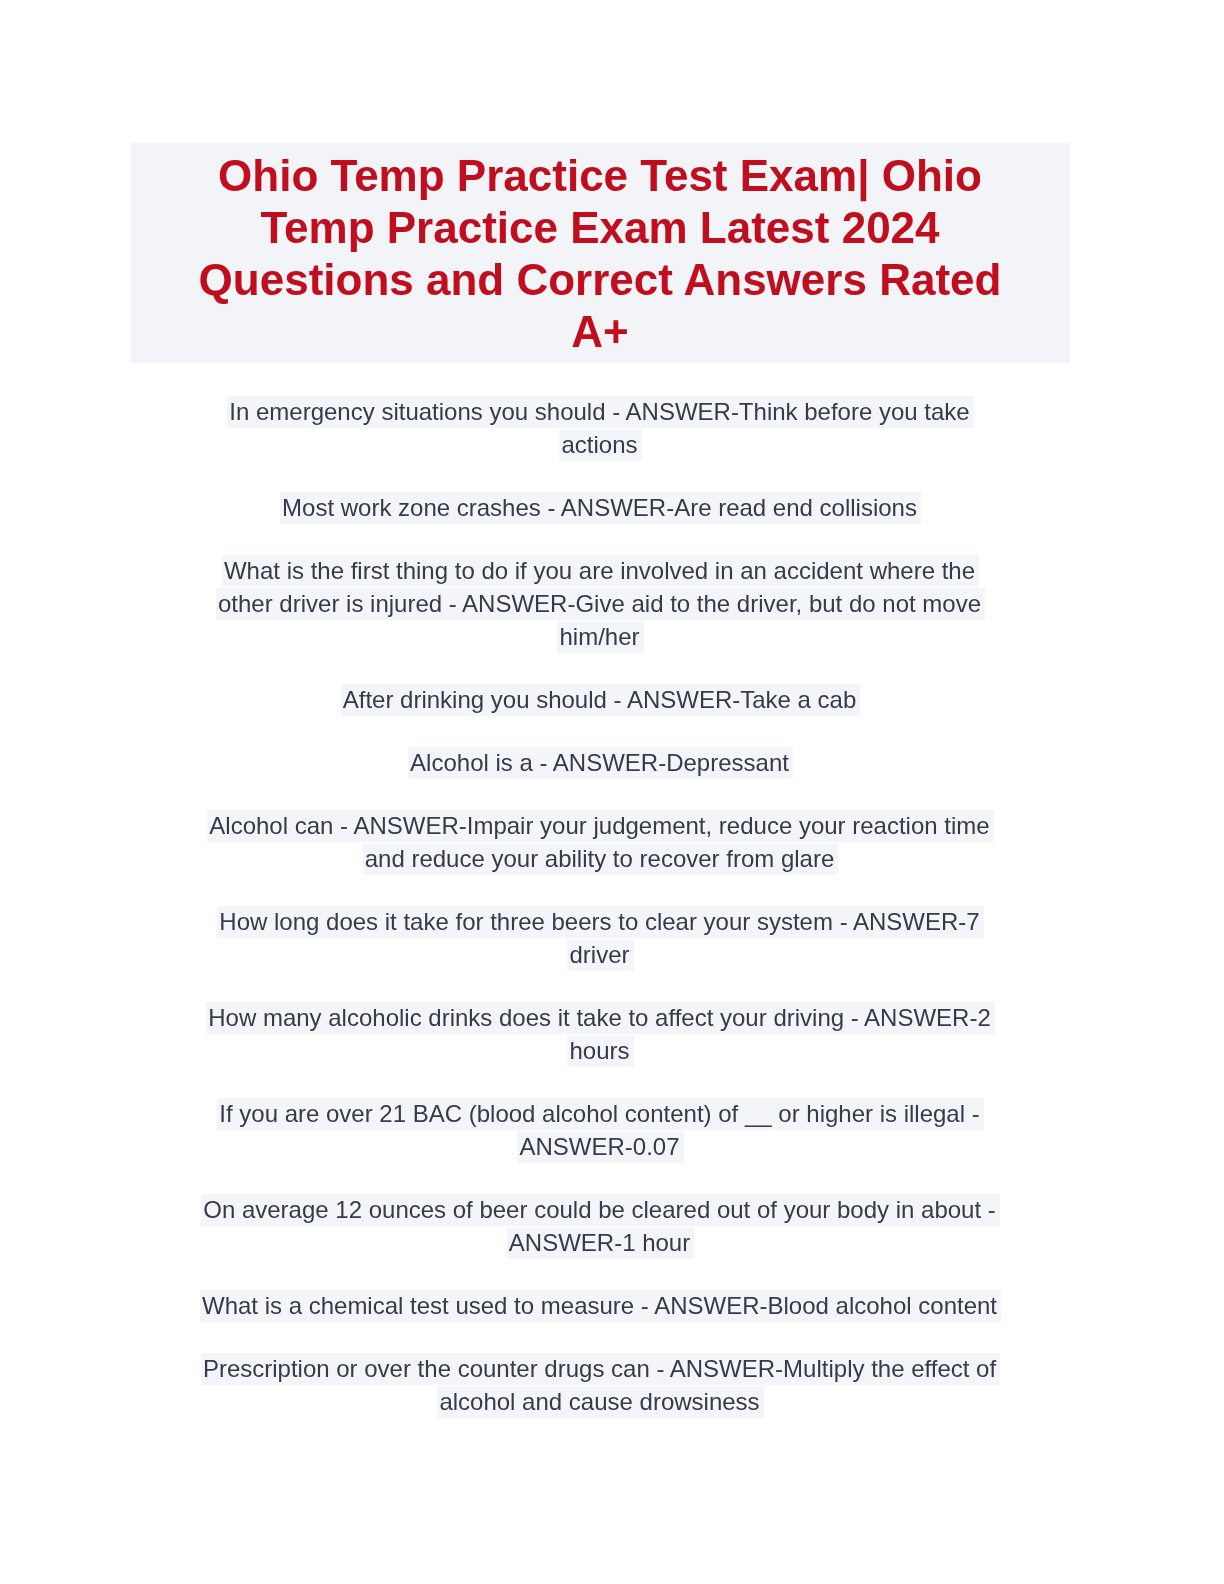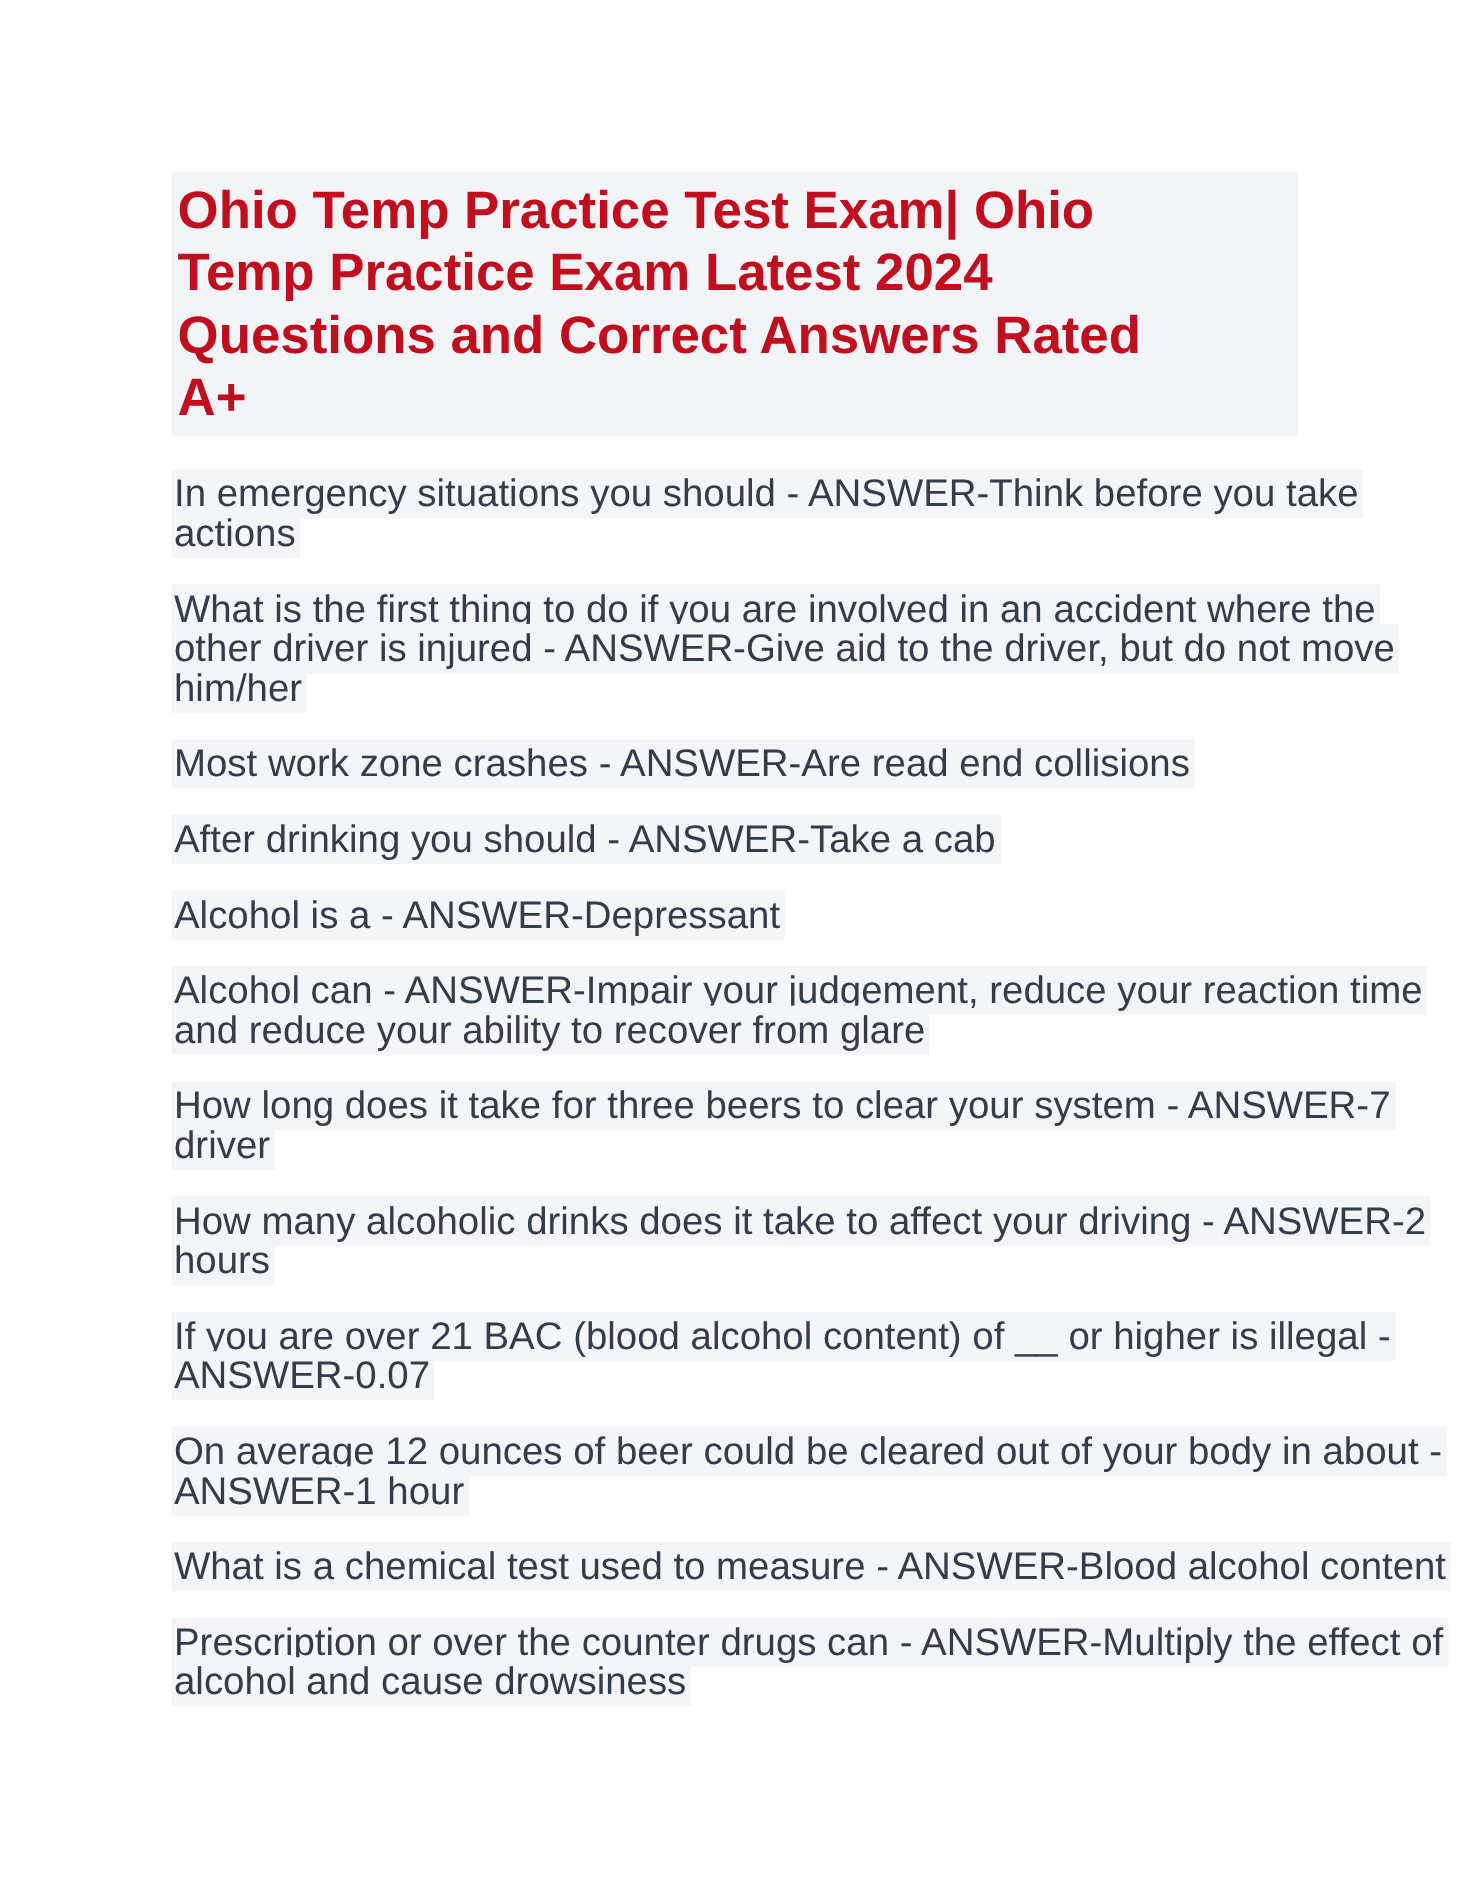--- a/index.html
+++ b/index.html
@@ -14,23 +14,24 @@
     overflow: hidden;
   }
   .page {
     position: relative;
     width: 1224px;
     height: 1584px;
     background: #ffffff;
   }
   .content {
     position: absolute;
-    left: 143px;
+    left: 131px;
     top: 143px;
     width: 939px;
+    text-align: center;
   }
   .title-block {
     background: var(--title-bg, #f2f4f7);
     padding: 7px 6px 5px 5px;
     margin: 0 0 32px 0;
     box-sizing: border-box;
     width: 939px;
   }
   h1.doc-title {
     margin: 0;
@@ -41,21 +42,21 @@
   }
   .title-line {
     white-space: nowrap;
   }
   .qa-list {
     margin: 0;
     padding: 0;
   }
   p.qa {
     margin: 0 0 30px 0;
-    font-size: 32px;
+    font-size: 24px;
     line-height: 33px;
     color: var(--text, #353c49);
   }
   p.qa:last-child {
     margin-bottom: 0;
   }
   .hl {
     background: var(--hl, #f4f5f8);
     white-space: nowrap;
     padding: 2px 4px 3px 2px;
@@ -64,22 +65,22 @@
 </head>
 <body style="background: rgb(255, 255, 255);">
 
 <div class="page">
   <div class="content">
     <header class="title-block">
       <h1 class="doc-title"><span class="title-line">Ohio Temp Practice Test Exam| Ohio</span><br><span class="title-line">Temp Practice Exam Latest 2024</span><br><span class="title-line">Questions and Correct Answers Rated</span><br><span class="title-line">A+</span></h1>
     </header>
     <main class="qa-list">
         <p class="qa"><span class="hl">In emergency situations you should - ANSWER-Think before you take</span><br><span class="hl">actions</span></p>
+        <p class="qa"><span class="hl">Most work zone crashes - ANSWER-Are read end collisions</span></p>
         <p class="qa"><span class="hl">What is the first thing to do if you are involved in an accident where the</span><br><span class="hl">other driver is injured - ANSWER-Give aid to the driver, but do not move</span><br><span class="hl">him/her</span></p>
-        <p class="qa"><span class="hl">Most work zone crashes - ANSWER-Are read end collisions</span></p>
         <p class="qa"><span class="hl">After drinking you should - ANSWER-Take a cab</span></p>
         <p class="qa"><span class="hl">Alcohol is a - ANSWER-Depressant</span></p>
         <p class="qa"><span class="hl">Alcohol can - ANSWER-Impair your judgement, reduce your reaction time</span><br><span class="hl">and reduce your ability to recover from glare</span></p>
         <p class="qa"><span class="hl">How long does it take for three beers to clear your system - ANSWER-7</span><br><span class="hl">driver</span></p>
         <p class="qa"><span class="hl">How many alcoholic drinks does it take to affect your driving - ANSWER-2</span><br><span class="hl">hours</span></p>
         <p class="qa"><span class="hl">If you are over 21 BAC (blood alcohol content) of __ or higher is illegal -</span><br><span class="hl">ANSWER-0.07</span></p>
         <p class="qa"><span class="hl">On average 12 ounces of beer could be cleared out of your body in about -</span><br><span class="hl">ANSWER-1 hour</span></p>
         <p class="qa"><span class="hl">What is a chemical test used to measure - ANSWER-Blood alcohol content</span></p>
         <p class="qa"><span class="hl">Prescription or over the counter drugs can - ANSWER-Multiply the effect of</span><br><span class="hl">alcohol and cause drowsiness</span></p>
       </main>

